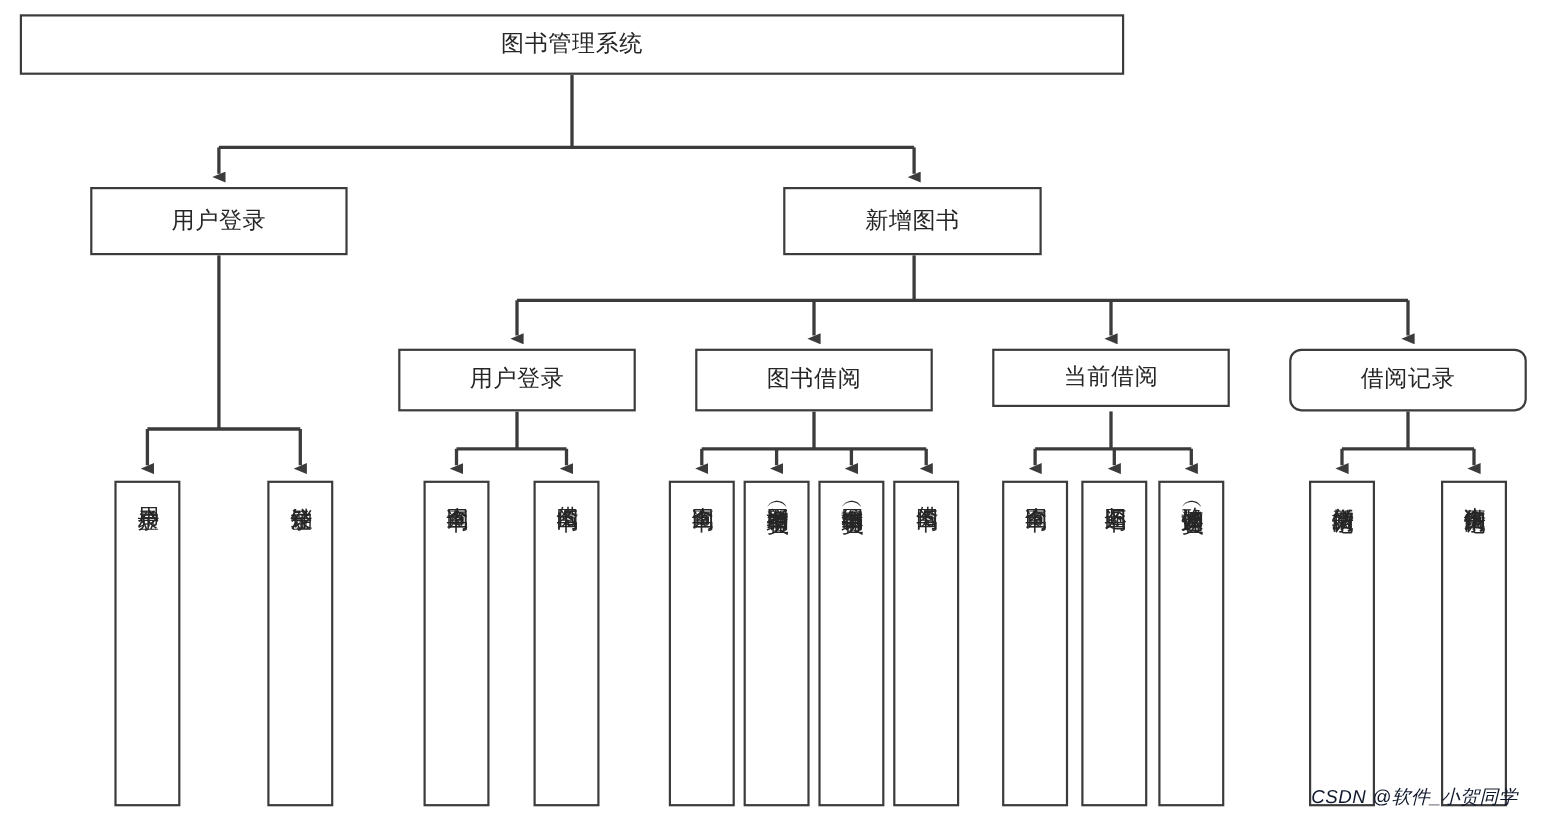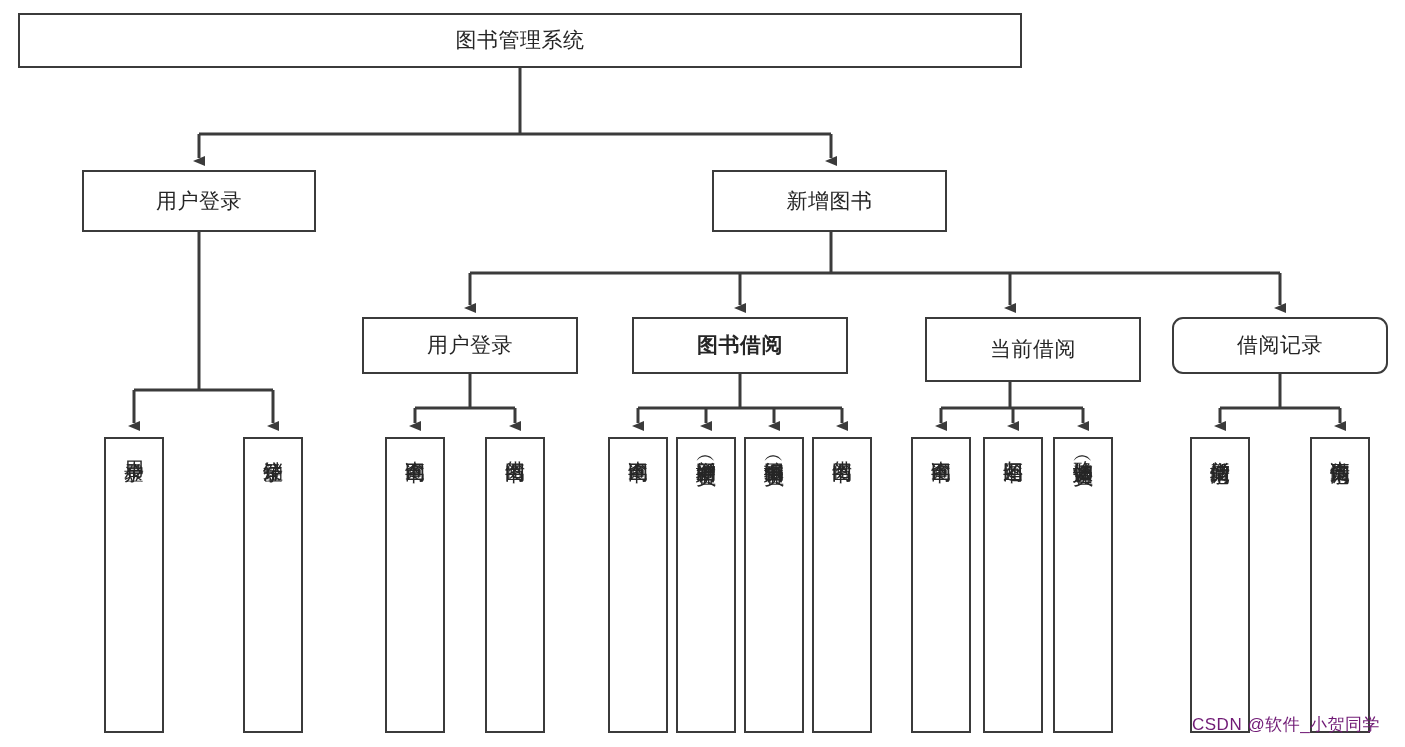--- a/index.html
+++ b/index.html
@@ -54,23 +54,24 @@
     top: 0;
     width: 1405px;
     height: 747px;
     pointer-events: none;
   }
   .watermark {
     position: absolute;
     left: 1192px;
     top: 713px;
     font-size: 17px;
-    color: #701a75;
+    color: #0f172a;
     white-space: nowrap;
     letter-spacing: 0.5px;
+    font-style: italic;
   }
 </style>
 </head>
 <body>
 
 <div id="canvas">
 
   <svg id="edges" viewBox="0 0 1405 747" xmlns="http://www.w3.org/2000/svg">
     <defs>
       <marker id="arrow" markerWidth="10" markerHeight="12" refX="2" refY="6" orient="auto" markerUnits="userSpaceOnUse">
@@ -129,24 +130,24 @@
   <div class="node" style="left:82px; top:170px; width:234px; height:62px;">
     <span class="node-label">用户登录</span>
   </div>
   <div class="node" style="left:712px; top:170px; width:235px; height:62px;">
     <span class="node-label">新增图书</span>
   </div>
 
   <div class="node" style="left:362px; top:317px; width:216px; height:57px;">
     <span class="node-label">用户登录</span>
   </div>
-  <div class="node" style="left:632px; top:317px; width:216px; height:57px;font-weight:bold;">
+  <div class="node" style="left:632px; top:317px; width:216px; height:57px;">
     <span class="node-label">图书借阅</span>
   </div>
-  <div class="node" style="left:902px; top:317px; width:216px; height:65px;margin-left:23px;">
+  <div class="node" style="left:902px; top:317px; width:216px; height:53px;">
     <span class="node-label">当前借阅</span>
   </div>
   <div class="node" style="left:1172px; top:317px; width:216px; height:57px;border-radius:11px;">
     <span class="node-label">借阅记录</span>
   </div>
 
   <div class="node leaf" style="left:104px; top:437px; width:60px; height:296px;">
     <span class="node-label">用户登录</span>
   </div>
   <div class="node leaf" style="left:243px; top:437px; width:60px; height:296px;">

